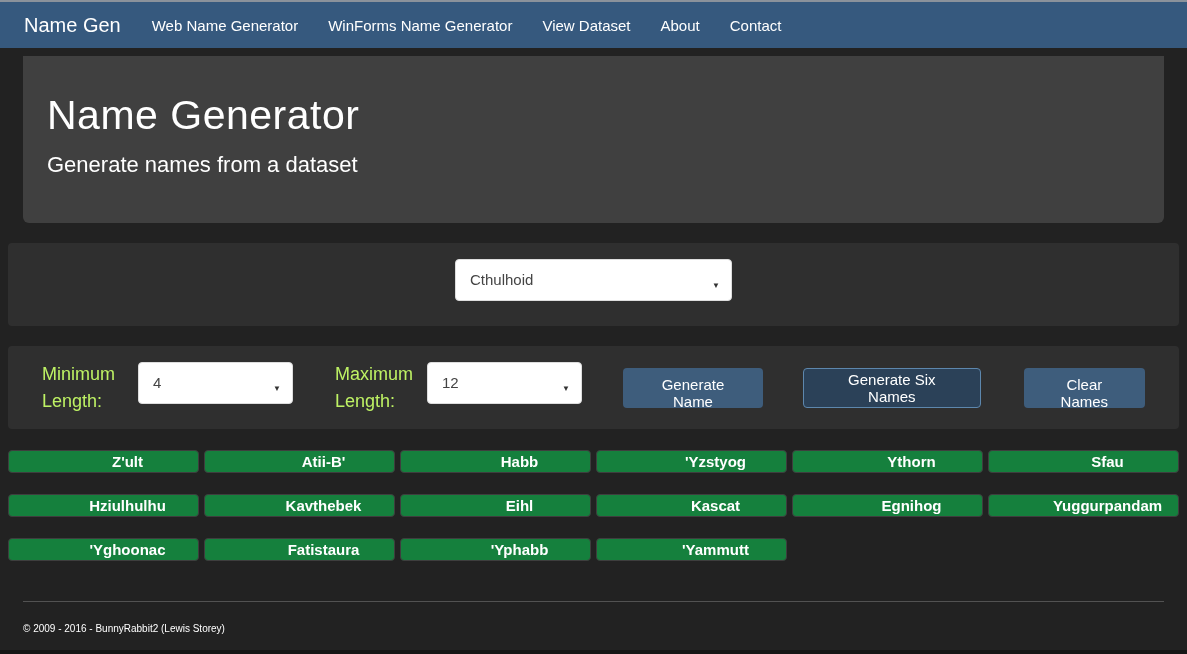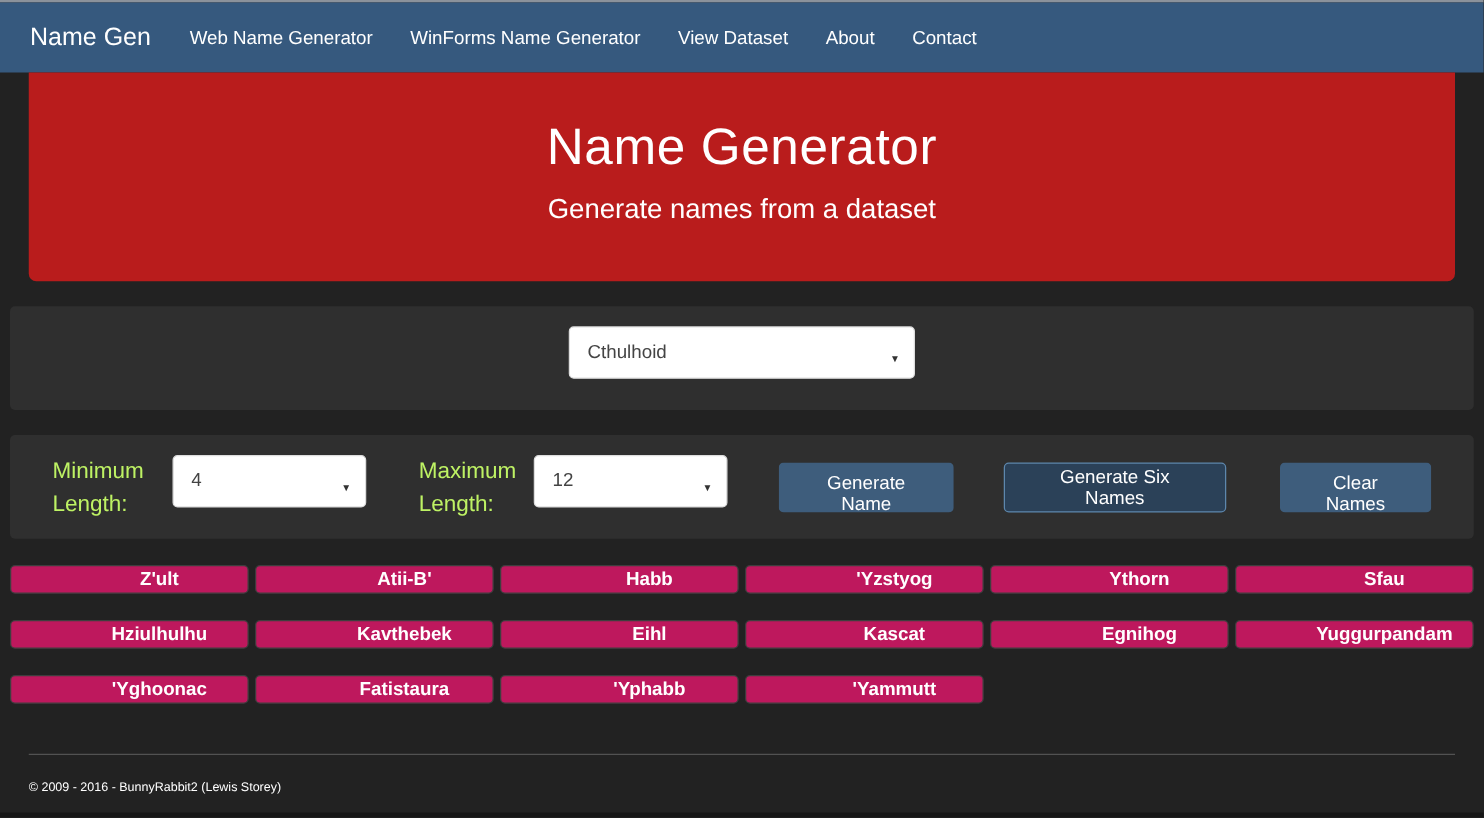--- a/index.html
+++ b/index.html
@@ -7,34 +7,34 @@
   body {
     background: #222222;
     font-family: "Liberation Sans", "DejaVu Sans", sans-serif;
     position: relative;
   }
   .top-strip { height: 2px; background: #8b929b; }
   .bottom-strip { position: absolute; bottom: 0; left: 0; width: 100%; height: 4px; background: #161616; }
 
   
   .navbar {
-    height: 56px; background: #36597e;
+    height: 46px; background: #36597e;
     display: flex; align-items: center; padding-left: 24px;
   }
   .brand { color: #ffffff; font-size: 20px; margin-right: 16px; text-decoration: none; cursor: pointer; }
   .nav-links { display: flex; list-style: none; }
   .nav-links a {
     display: block; color: #ffffff; font-size: 15px; padding: 10px 15px;
     text-decoration: none; cursor: pointer;
   }
 
   
   .jumbotron {
-    margin: 0 23px; background: #b91c1c; border-radius: 0 0 6px 6px;
-    padding: 36px 24px 45px 24px; height: 167px; text-align: center;
+    margin: 8px 23px; background: #404040; border-radius: 0 0 6px 6px;
+    padding: 36px 24px 45px 24px; height: 167px;
   }
   .jumbotron h1 { color: #ffffff; font-size: 41px; font-weight: 400; letter-spacing: 0.5px; }
   .jumbotron p { color: #ffffff; font-size: 22px; font-weight: 400; margin-top: 13px; }
 
   
   .panel {
     margin: 20px 8px 0 8px; background: #2f2f2f; border-radius: 4px;
     height: 83px; display: flex; align-items: center;
   }
   .panel-select { justify-content: center; }
@@ -69,21 +69,21 @@
   .btn-six { margin-left: 40px; background: #2b4158; border: 1px solid #5d87ad; padding: 0 20px; }
   .btn-clear { margin-left: 43px; }
 
   
   .names-grid {
     margin: 21px 8px 0 8px;
     display: grid; grid-template-columns: repeat(6, 1fr);
     column-gap: 5px; row-gap: 21px;
   }
   .name-cell {
-    height: 23px; background: #be185d; border: 1px solid #3e3e3e; border-radius: 4px;
+    height: 23px; background: #15803d; border: 1px solid #3e3e3e; border-radius: 4px;
     color: #ffffff; font-size: 15px; font-weight: bold;
     display: flex; align-items: center; justify-content: center; padding-left: 48px;
   }
 
   
   hr.footer-rule { margin: 40px 23px 0 23px; border: none; border-top: 1px solid #525252; }
   .footer-text { color: #ffffff; font-size: 10px; margin: 21px 23px 0 23px; }
 </style>
 </head>
 <body>

